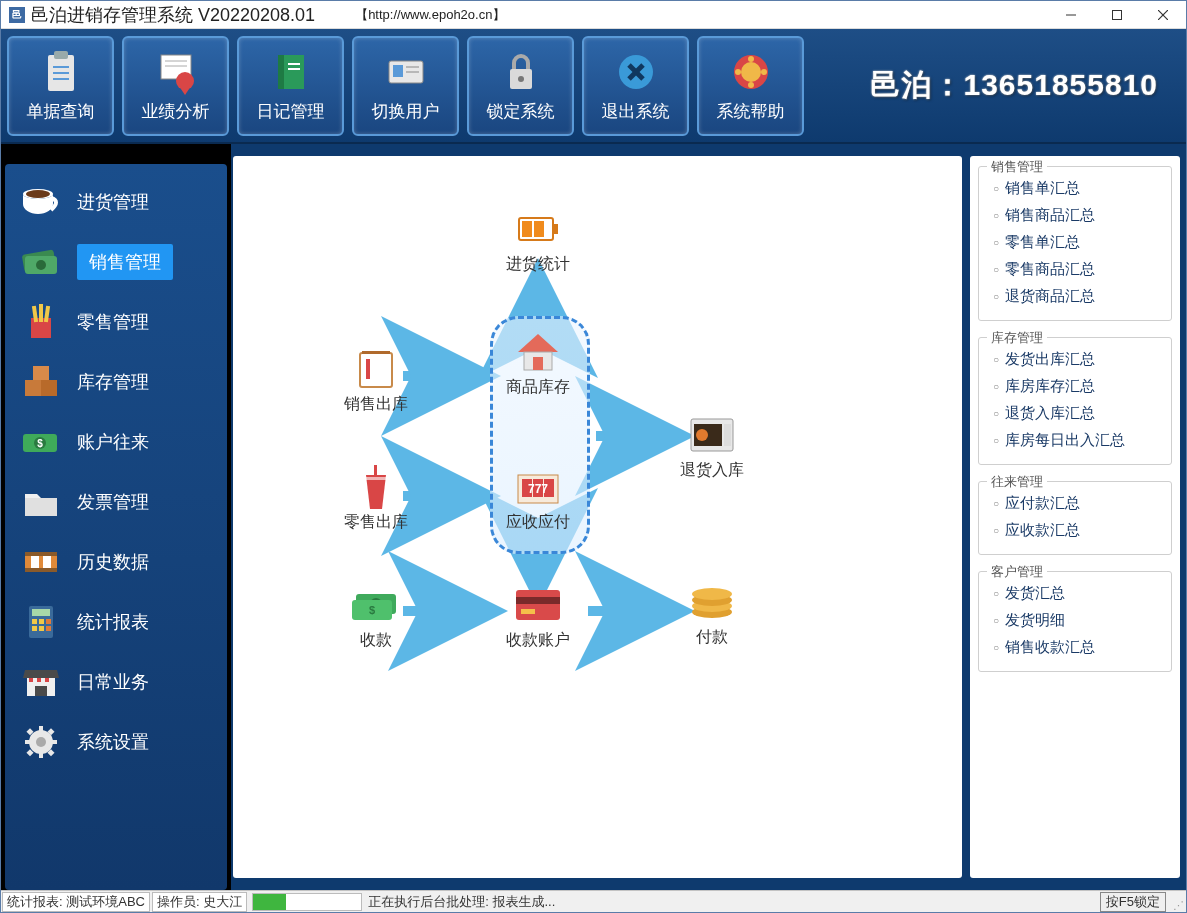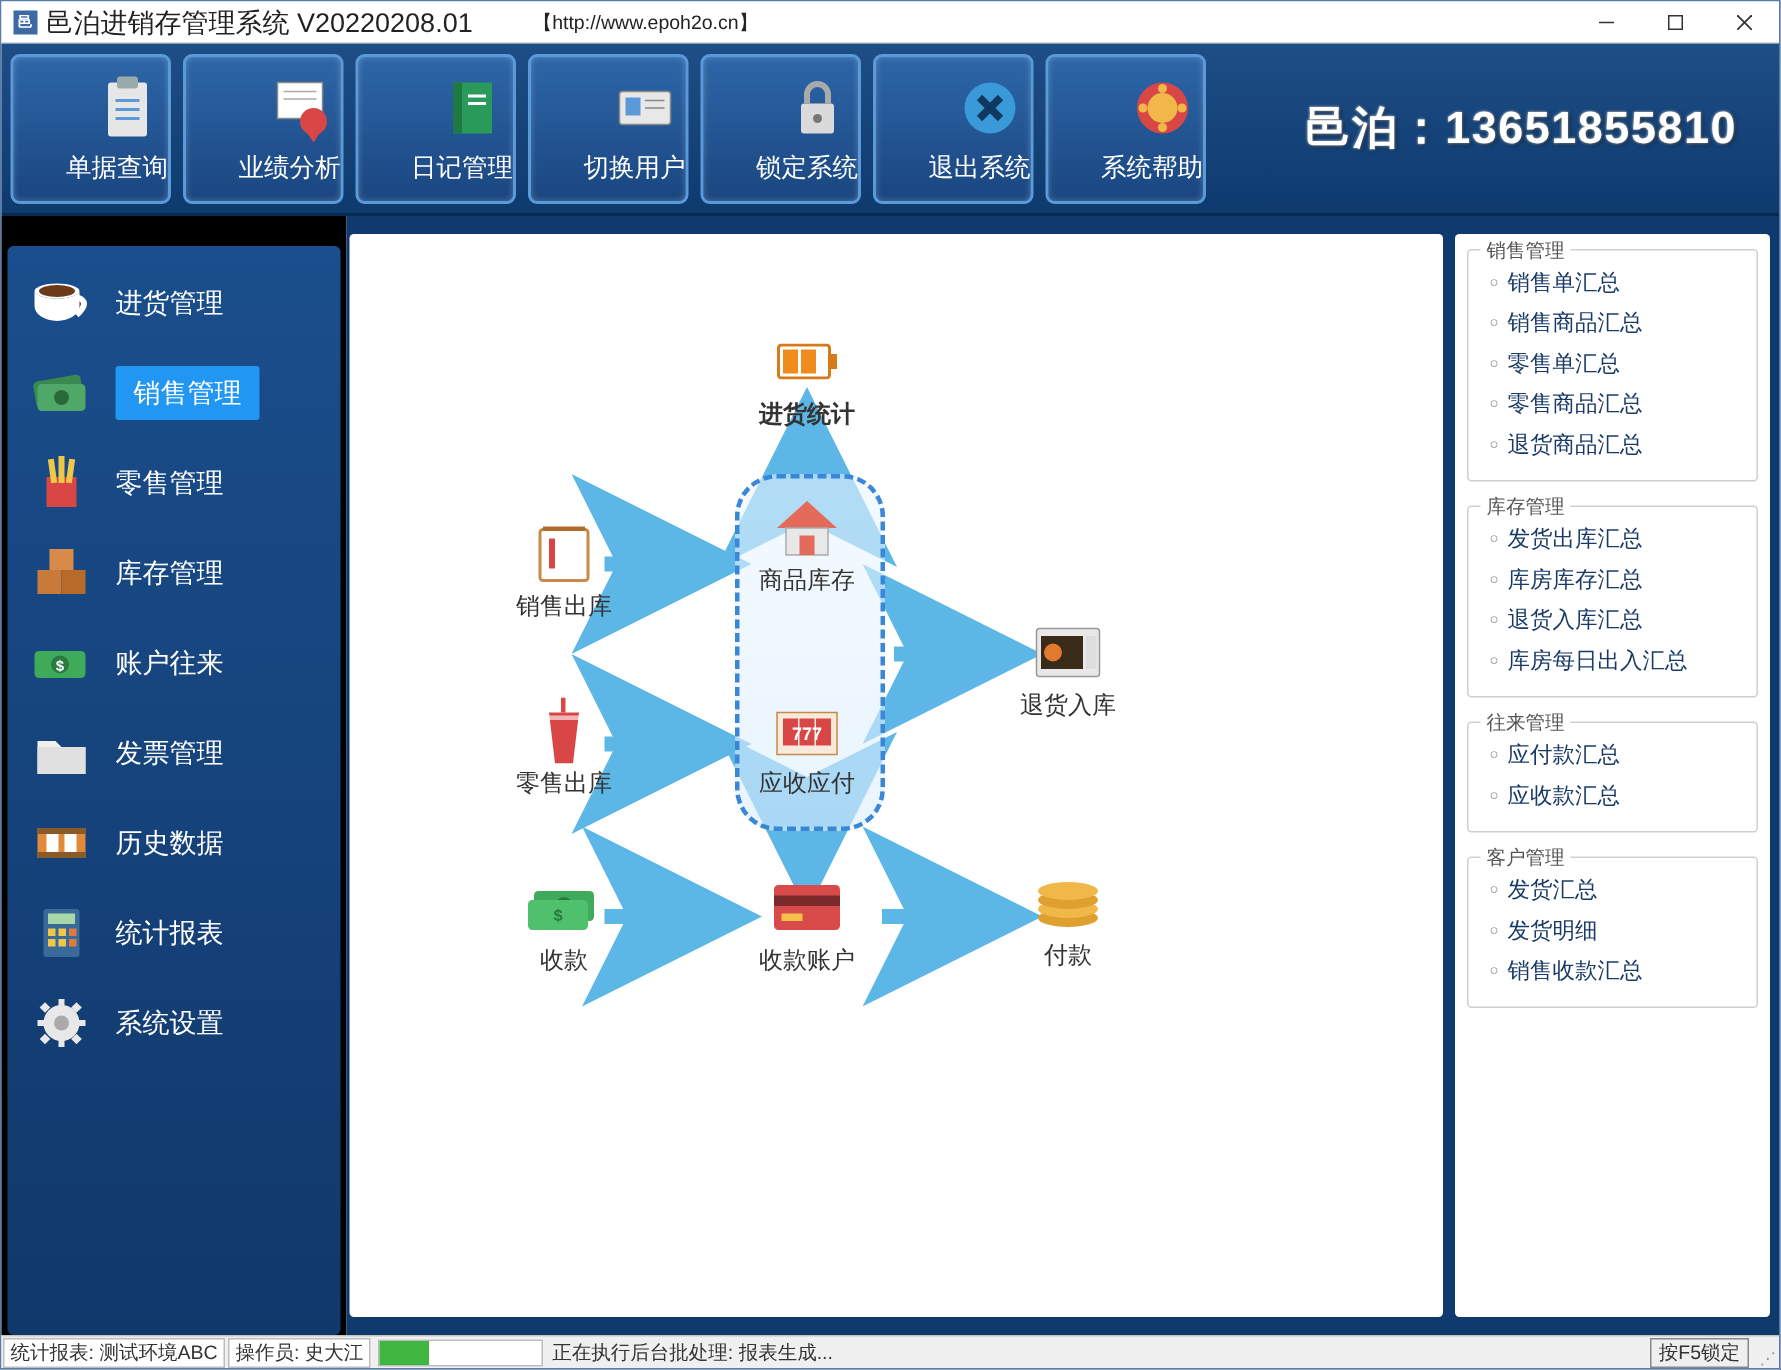--- a/index.html
+++ b/index.html
@@ -9,21 +9,21 @@
 
 .titlebar { height: 28px; display: flex; align-items: center; background: #fff; border-bottom: 1px solid #dcdcdc; }
 .titlebar .icon { width: 16px; height: 16px; background: #3d6aa3; margin: 0 6px 0 8px; display:flex;align-items:center;justify-content:center;color:#fff;font-size:10px;font-weight:bold; }
 .titlebar .title { font-size: 18px; color: #222; }
 .titlebar .url { margin-left: 40px; font-size: 13px; color: #222; }
 .titlebar .tb-spacer { flex: 1; }
 .titlebar .win-btn { width: 46px; height: 28px; display: flex; align-items: center; justify-content: center; color: #333; cursor: pointer; }
 
 
 .toolbar { height: 115px; background: linear-gradient(#1e4e86, #0e3a6e); display: flex; align-items: center; padding: 0 6px; gap: 8px; border-bottom: 2px solid #0a2a50; }
-.tool-btn { width: 107px; height: 100px; background: linear-gradient(#2d66a8, #1a4680); border: 2px solid #5a9ad8; border-radius: 6px; display: flex; flex-direction: column; align-items: flex-end; justify-content: center; cursor: pointer; box-shadow: inset 0 0 4px rgba(255,255,255,.25); }
+.tool-btn { width: 107px; height: 100px; background: linear-gradient(#2d66a8, #1a4680); border: 2px solid #5a9ad8; border-radius: 6px; display: flex; flex-direction: column; align-items: center; justify-content: center; cursor: pointer; box-shadow: inset 0 0 4px rgba(255,255,255,.25); }
 .tool-btn .ic { width: 54px; height: 48px; display: flex; align-items: center; justify-content: center; }
 .tool-btn .lbl { color: #fff; font-size: 17px; margin-top: 4px; }
 .toolbar .brand { flex:1; text-align: right; padding-right: 22px; color: #fff; font-size: 30px; font-weight: bold; text-shadow: 1px 1px 3px rgba(0,0,0,.6), 0 0 2px #fff; letter-spacing: 1px; }
 
 
 .body { flex: 1; display: flex; min-height: 0; }
 .sidebar { width: 230px; background: #000000; display: flex; flex-direction: column; padding-top: 16px; }
 .side-wrap { background: linear-gradient(#1a4e8c, #11386b); margin: 4px 4px 0 4px; border-radius: 4px; flex:1; padding: 8px 0; }
 .side-item { height: 60px; display: flex; align-items: center; padding-left: 14px; color: #fff; font-size: 18px; cursor: pointer; gap: 14px; }
 .side-item .sic { width: 44px; height: 40px; display:flex; align-items:center; justify-content:center; }
@@ -252,20 +252,33 @@
                 <rect x="11" y="5" width="18" height="7" fill="#a8d8a8"></rect>
                 <rect x="11" y="15" width="5" height="5" fill="#f0c848"></rect>
                 <rect x="18" y="15" width="5" height="5" fill="#f0c848"></rect>
                 <rect x="25" y="15" width="5" height="5" fill="#e07a3a"></rect>
                 <rect x="11" y="22" width="5" height="5" fill="#f0c848"></rect>
                 <rect x="18" y="22" width="5" height="5" fill="#f0c848"></rect>
                 <rect x="25" y="22" width="5" height="5" fill="#e07a3a"></rect>
               </svg>
             </div>
             <span class="slabel-box">统计报表</span>
+          </div>
+          <div class="side-item">
+            <div class="sic">
+              <svg width="40" height="36">
+                <rect x="6" y="14" width="28" height="18" fill="#f0f0f0"></rect>
+                <path d="M4 6 h32 l2 8 h-36 Z" fill="#4a4a4a"></path>
+                <rect x="8" y="14" width="4" height="4" fill="#d94646"></rect>
+                <rect x="16" y="14" width="4" height="4" fill="#d94646"></rect>
+                <rect x="24" y="14" width="4" height="4" fill="#d94646"></rect>
+                <rect x="14" y="22" width="12" height="10" fill="#4a4a4a"></rect>
+              </svg>
+            </div>
+            <span class="slabel-box">日常业务</span>
           </div>
           <div class="side-item">
             <div class="sic">
               <svg width="40" height="36">
                 <circle cx="20" cy="18" r="12" fill="#e8e8e8"></circle>
                 <circle cx="20" cy="18" r="5" fill="#aaa"></circle>
                 <g fill="#e8e8e8">
                   <rect x="18" y="2" width="4" height="6"></rect>
                   <rect x="18" y="28" width="4" height="6"></rect>
                   <rect x="4" y="16" width="6" height="4"></rect>
@@ -302,21 +315,21 @@
 
           <line x1="305" y1="398" x2="305" y2="432" stroke="#5cb7e6" stroke-width="10" marker-end="url(#ah)"></line>
 
           <line x1="170" y1="455" x2="255" y2="455" stroke="#5cb7e6" stroke-width="10" marker-end="url(#ah)"></line>
 
           <line x1="355" y1="455" x2="442" y2="455" stroke="#5cb7e6" stroke-width="10" marker-end="url(#ah)"></line>
         </svg>
 
         <div class="dashed-box" style="left:257px; top:160px; width:100px; height:238px;"></div>
 
-        <div class="node" style="left:250px; top:64px;font-weight:bold;">
+        <div class="node" style="left:250px; top:52px;">
           <div class="nic">
               <svg width="40" height="24">
                 <rect x="1" y="1" width="34" height="22" rx="2" fill="none" stroke="#d67a1a" stroke-width="2"></rect>
                 <rect x="36" y="7" width="4" height="10" fill="#d67a1a"></rect>
                 <rect x="4" y="4" width="10" height="16" fill="#f08b1d"></rect>
                 <rect x="16" y="4" width="10" height="16" fill="#f08b1d"></rect>
               </svg>
             </div>
           <div class="nlbl">进货统计</div>
         </div>

